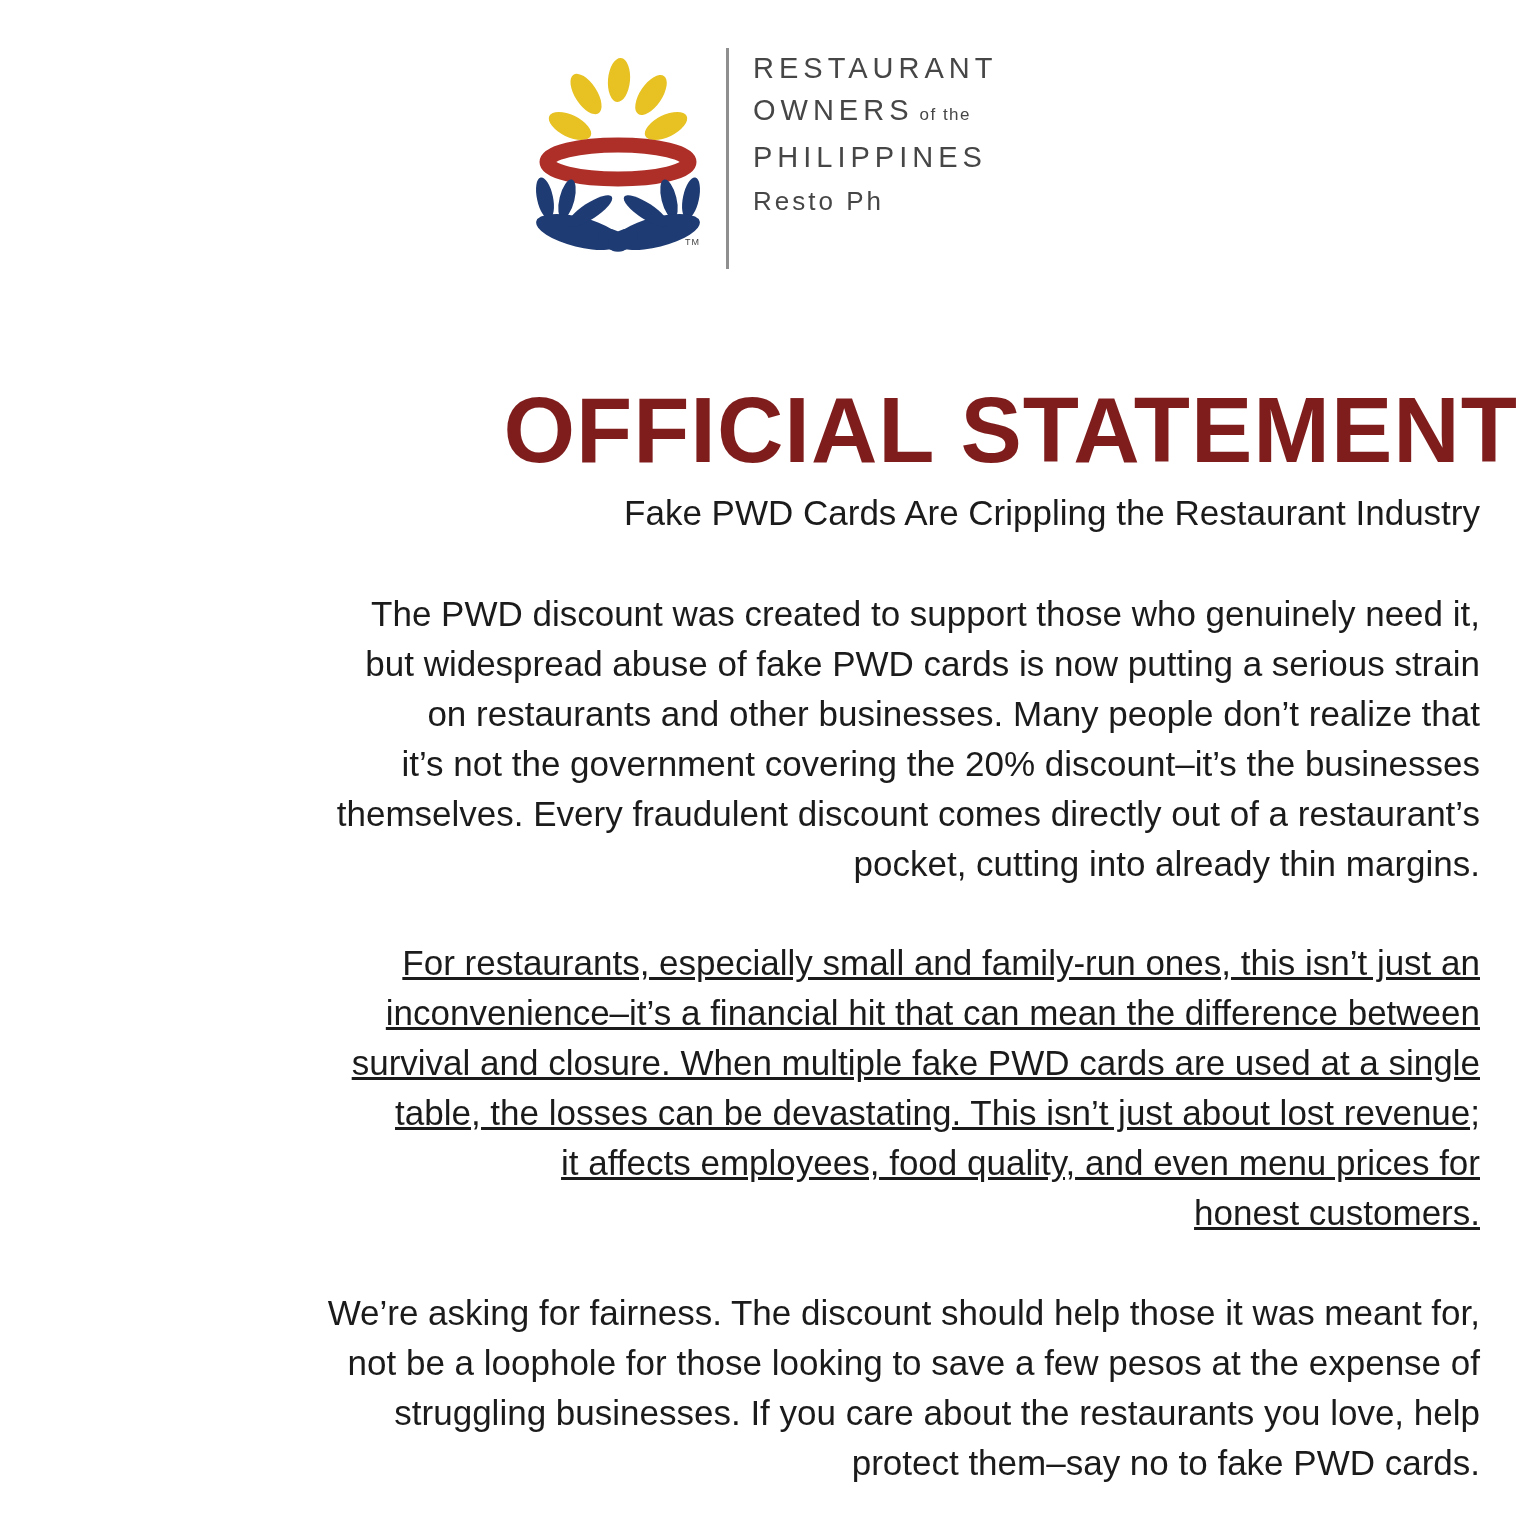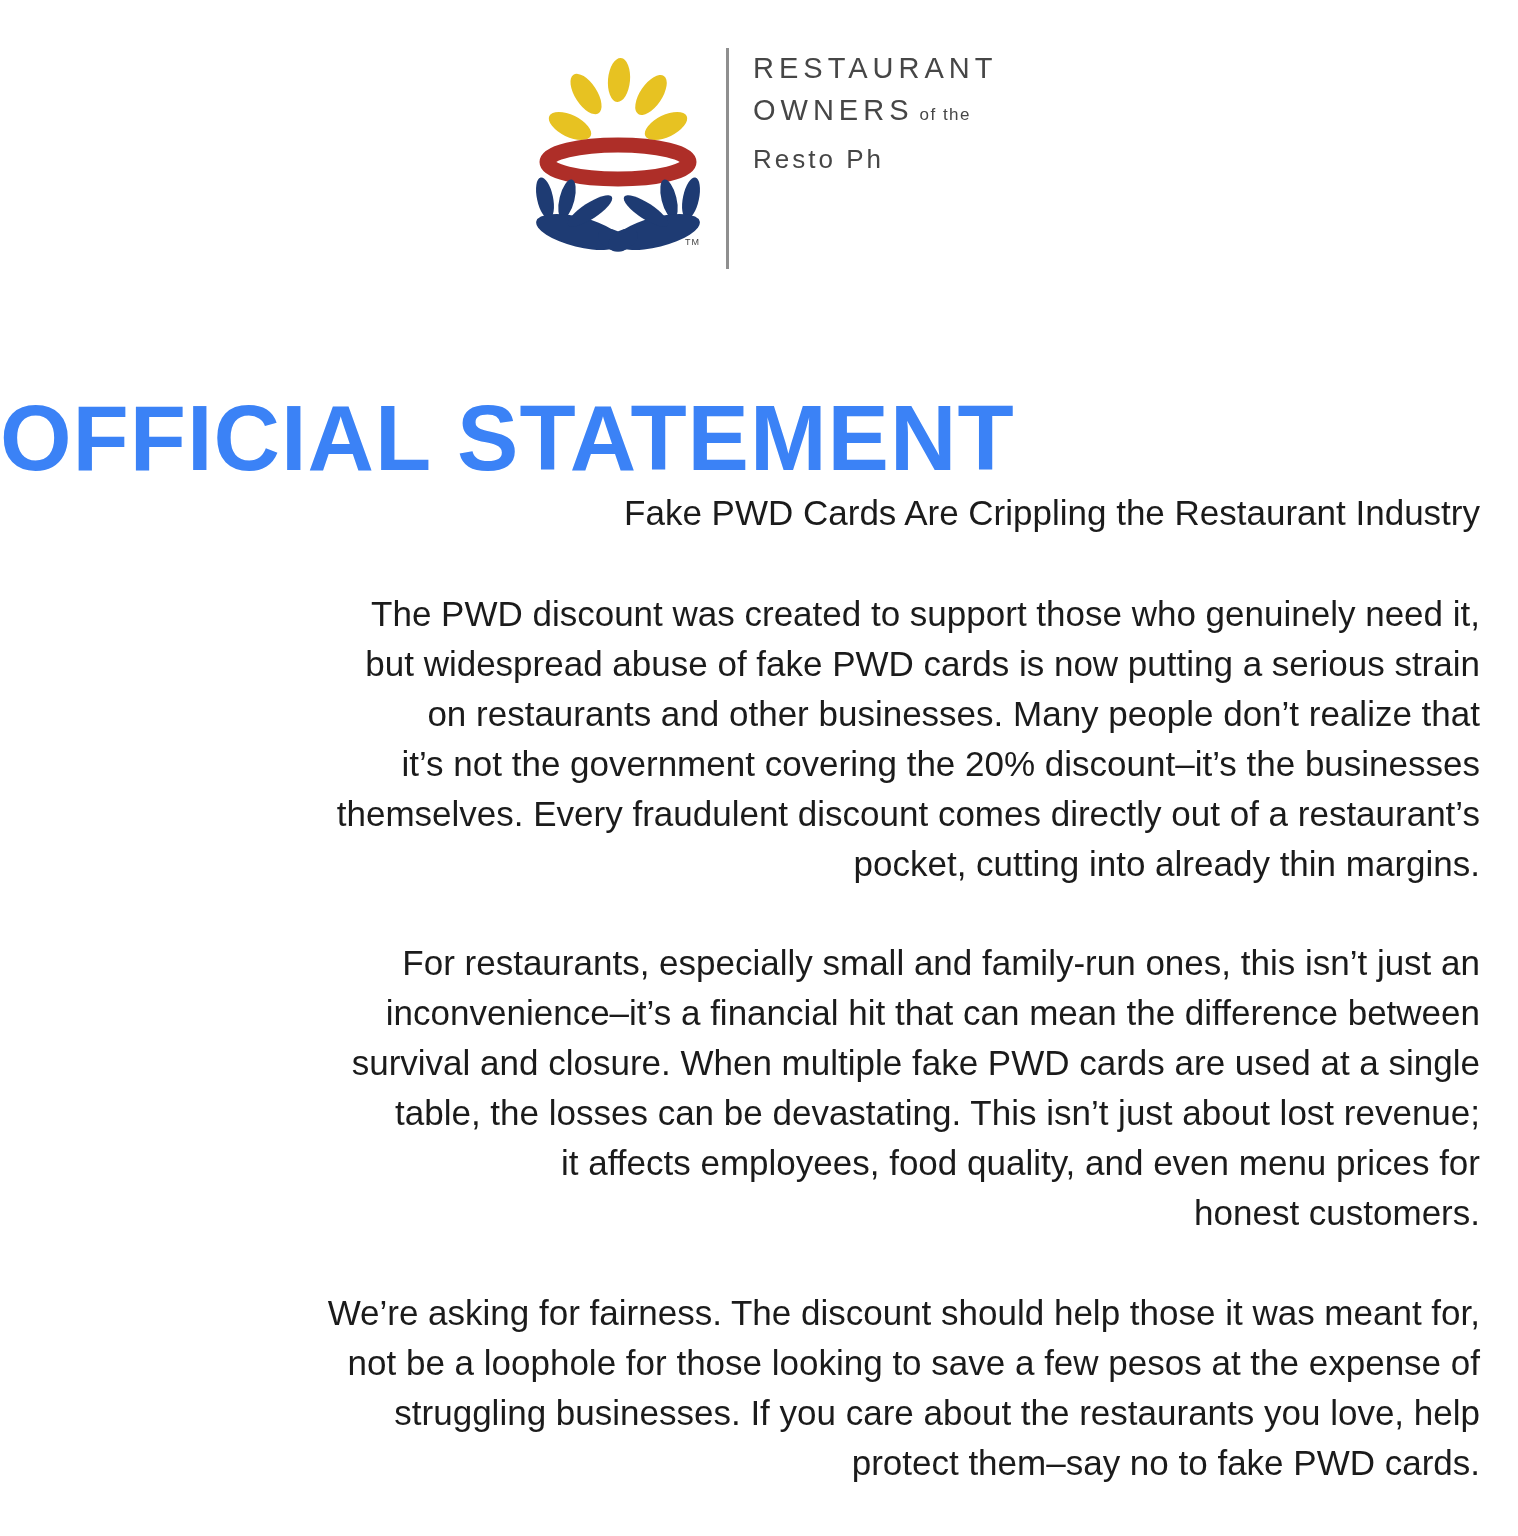--- a/index.html
+++ b/index.html
@@ -13,34 +13,34 @@
   }
   
   .logo-icon{position:absolute;left:527px;top:44px;}
   .logo-divider{position:absolute;left:726px;top:48px;width:3px;height:221px;background:#8f8f8f;}
   .logo-text{position:absolute;left:753px;top:47px;color:#464646;}
   .org-line{font-size:29px;line-height:42px;letter-spacing:5px;font-weight:400;white-space:nowrap;}
   .of-the{font-size:17px;letter-spacing:1.5px;margin-left:6px;}
   .resto-line{font-size:26px;line-height:34px;letter-spacing:3px;margin-top:6px;font-weight:400;}
   
   .title{
-    position:absolute;left:0;right:0;top:326px;
-    text-align:left;
+    position:absolute;left:0;right:0;top:318px;
+    text-align:right;
     font-size:92px;line-height:100px;font-weight:700;
-    letter-spacing:1px;color:#3b82f6;white-space:nowrap;
+    letter-spacing:1px;color:#7f1d1d;white-space:nowrap;
   }
   
   .bodytext{
     position:absolute;left:80px;width:1400px;
     font-size:35px;line-height:50px;font-weight:400;
     color:#1b1b1b;white-space:pre-line;margin:0;text-align:right;
   }
   .subtitle{top:488px;}
   .para-1{top:589px;}
-  .para-2{top:938px;}
+  .para-2{top:938px;text-decoration:underline;}
   .para-3{top:1288px;}
 </style>
 </head>
 <body>
 
 <div class="page">
 
   <header>
     <svg class="logo-icon" viewBox="0 0 185 210" width="185" height="210" aria-hidden="true">
       <g fill="#E7C222">
@@ -68,20 +68,21 @@
         </g>
       </g>
       <text x="158" y="201" font-size="9" letter-spacing="1" fill="#464646">TM</text>
     </svg>
 
     <div class="logo-divider"></div>
 
     <div class="logo-text">
       <div class="org-line">RESTAURANT</div>
       <div class="org-line"><span>OWNERS</span><span class="of-the">of the</span></div>
+      <div class="org-line">PHILIPPINES</div>
       <div class="resto-line">Resto Ph</div>
     </div>
   </header>
 
   <h1 class="title">OFFICIAL STATEMENT</h1>
 
   <main>
     <p class="bodytext subtitle">Fake PWD Cards Are Crippling the Restaurant Industry</p>
     <p class="bodytext para-1">The PWD discount was created to support those who genuinely need it,
 but widespread abuse of fake PWD cards is now putting a serious strain

